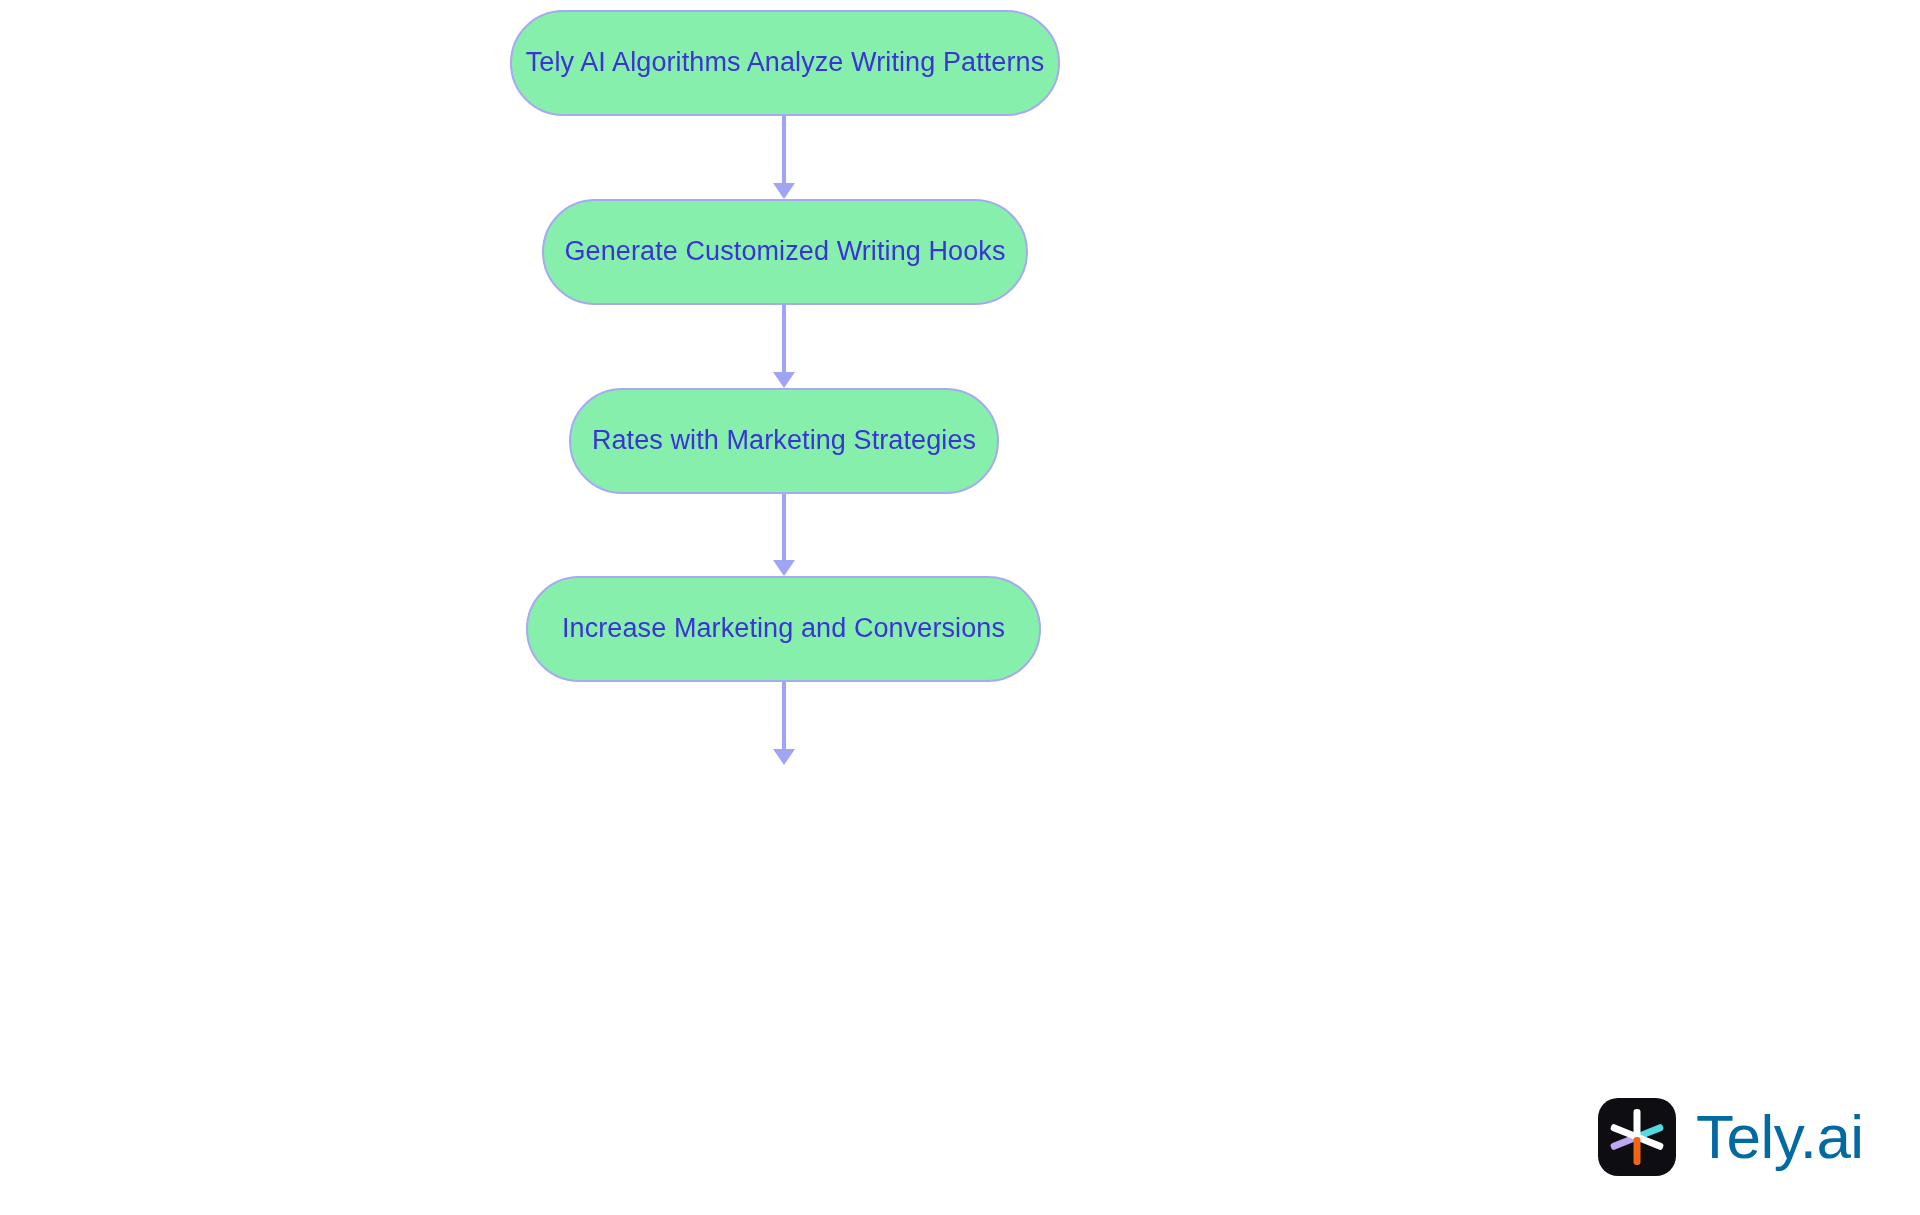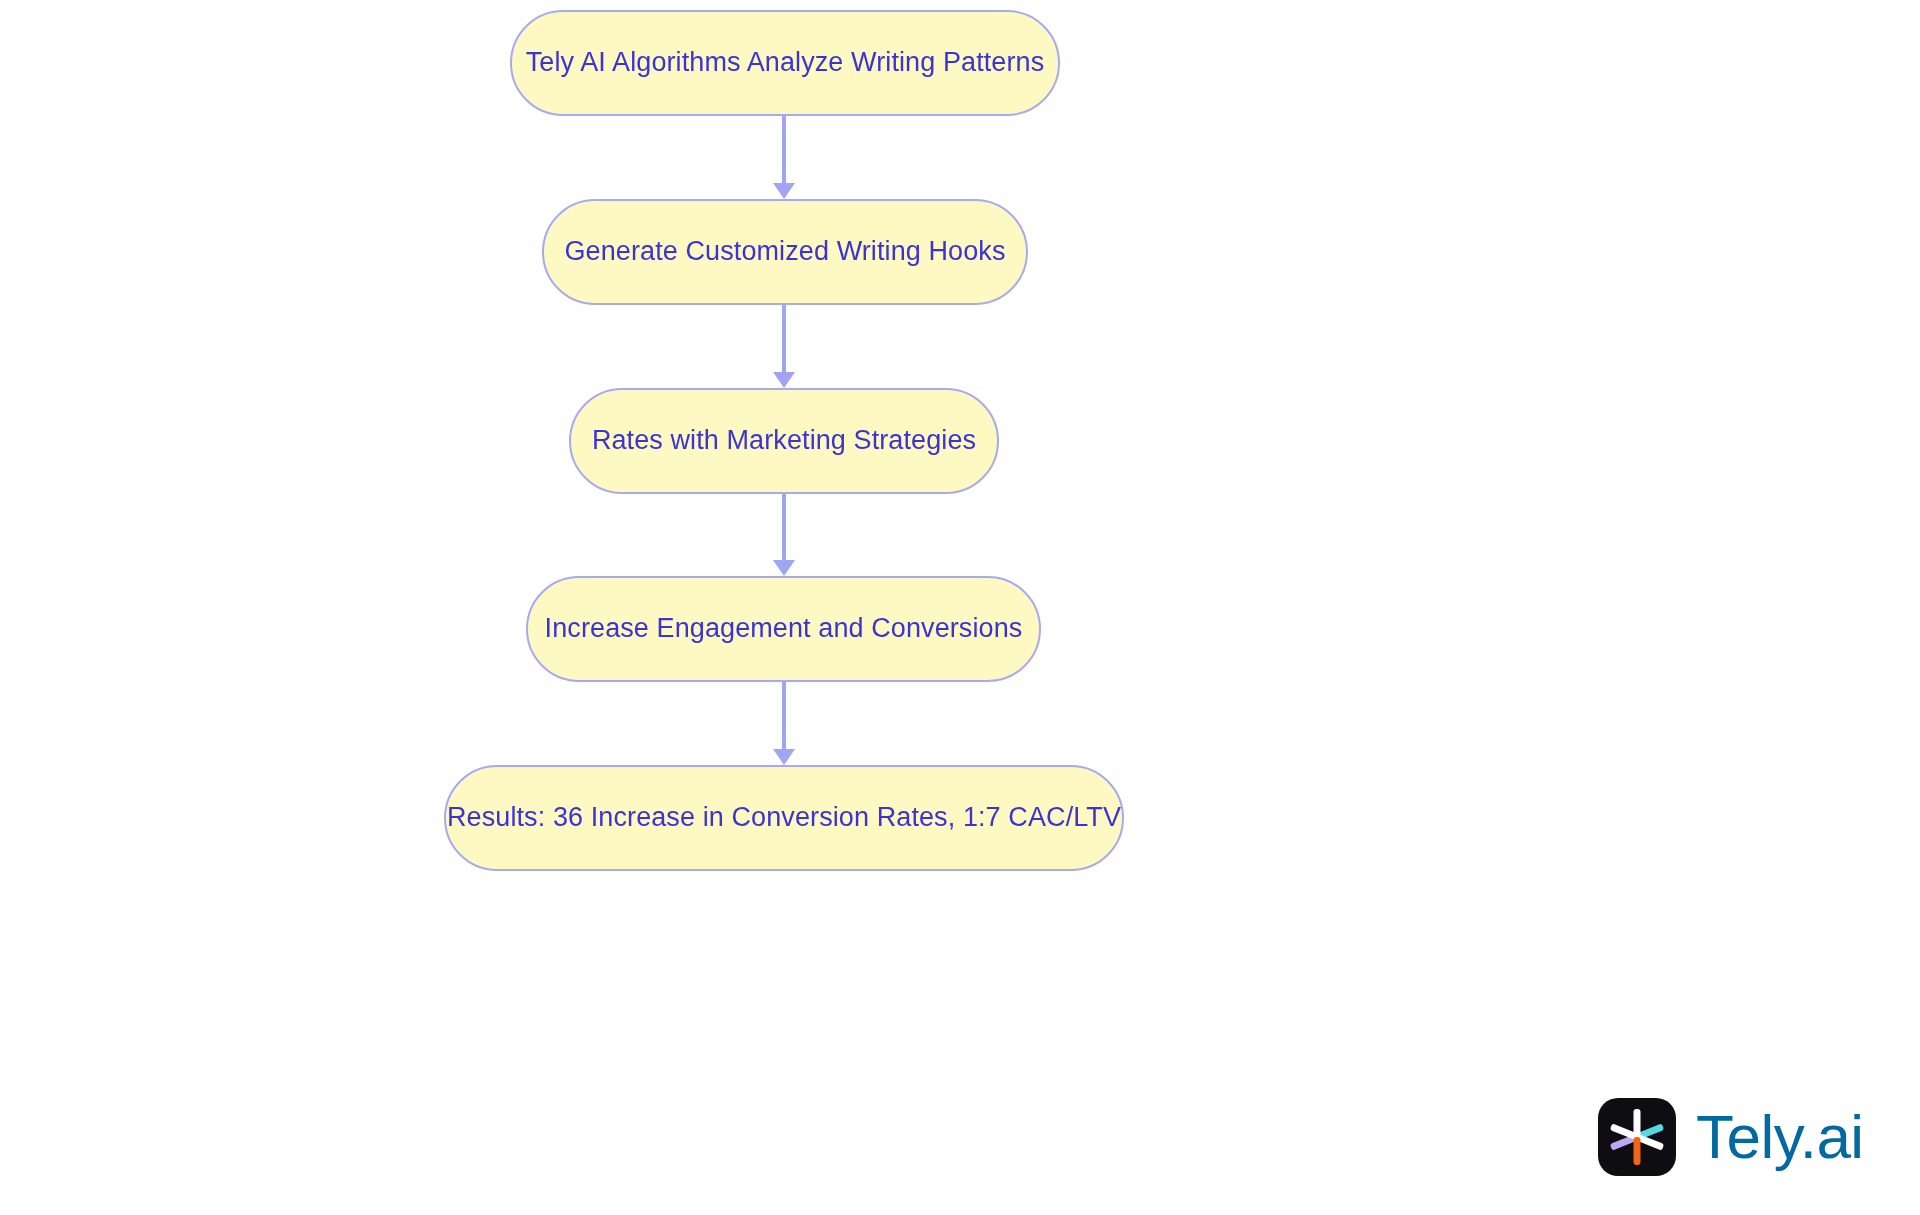--- a/index.html
+++ b/index.html
@@ -25,21 +25,21 @@
     height: 1215px;
   }
 
   
   .flow-node {
     position: absolute;
     box-sizing: border-box;
     display: flex;
     align-items: center;
     justify-content: center;
-    background: #fef9c3;
+    background: #86efac;
     border: 2px solid #a7a9f3;
     border-radius: 999px;
     text-align: right;
     padding: 10px 26px;
   }
   .flow-node .node-label {
     color: #3a33d6;
     font-size: 27px;
     font-weight: 400;
     letter-spacing: 0.1px;
@@ -169,31 +169,28 @@
   <div class="flow-node" style="left:569px; top:388px; width:430px; height:106px;">
     <span class="node-label">Rates with Marketing Strategies</span>
   </div>
 
   <div class="connector" style="left:770px; top:494px; width:28px; height:82px;">
     <div class="conn-line" style="height:66px;"></div>
     <div class="conn-head"></div>
   </div>
 
   <div class="flow-node" style="left:526px; top:576px; width:515px; height:106px;">
-    <span class="node-label">Increase Engagement and Conversions</span>
+    <span class="node-label">Increase Marketing and Conversions</span>
   </div>
 
   <div class="connector" style="left:770px; top:682px; width:28px; height:83px;">
     <div class="conn-line" style="height:67px;"></div>
     <div class="conn-head"></div>
   </div>
 
-  <div class="flow-node" style="left:444px; top:765px; width:680px; height:106px;">
-    <span class="node-label">Results: 36 Increase in Conversion Rates, 1:7 CAC/LTV</span>
-  </div>
 
 </div>
 
 <div id="brand-logo">
   <div class="logo-mark">
     <span class="ray ray-d1-left"></span>
     <span class="ray ray-d2-left"></span>
     <span class="ray ray-d1-right"></span>
     <span class="ray ray-d2-right"></span>
     <span class="ray ray-v-top"></span>

